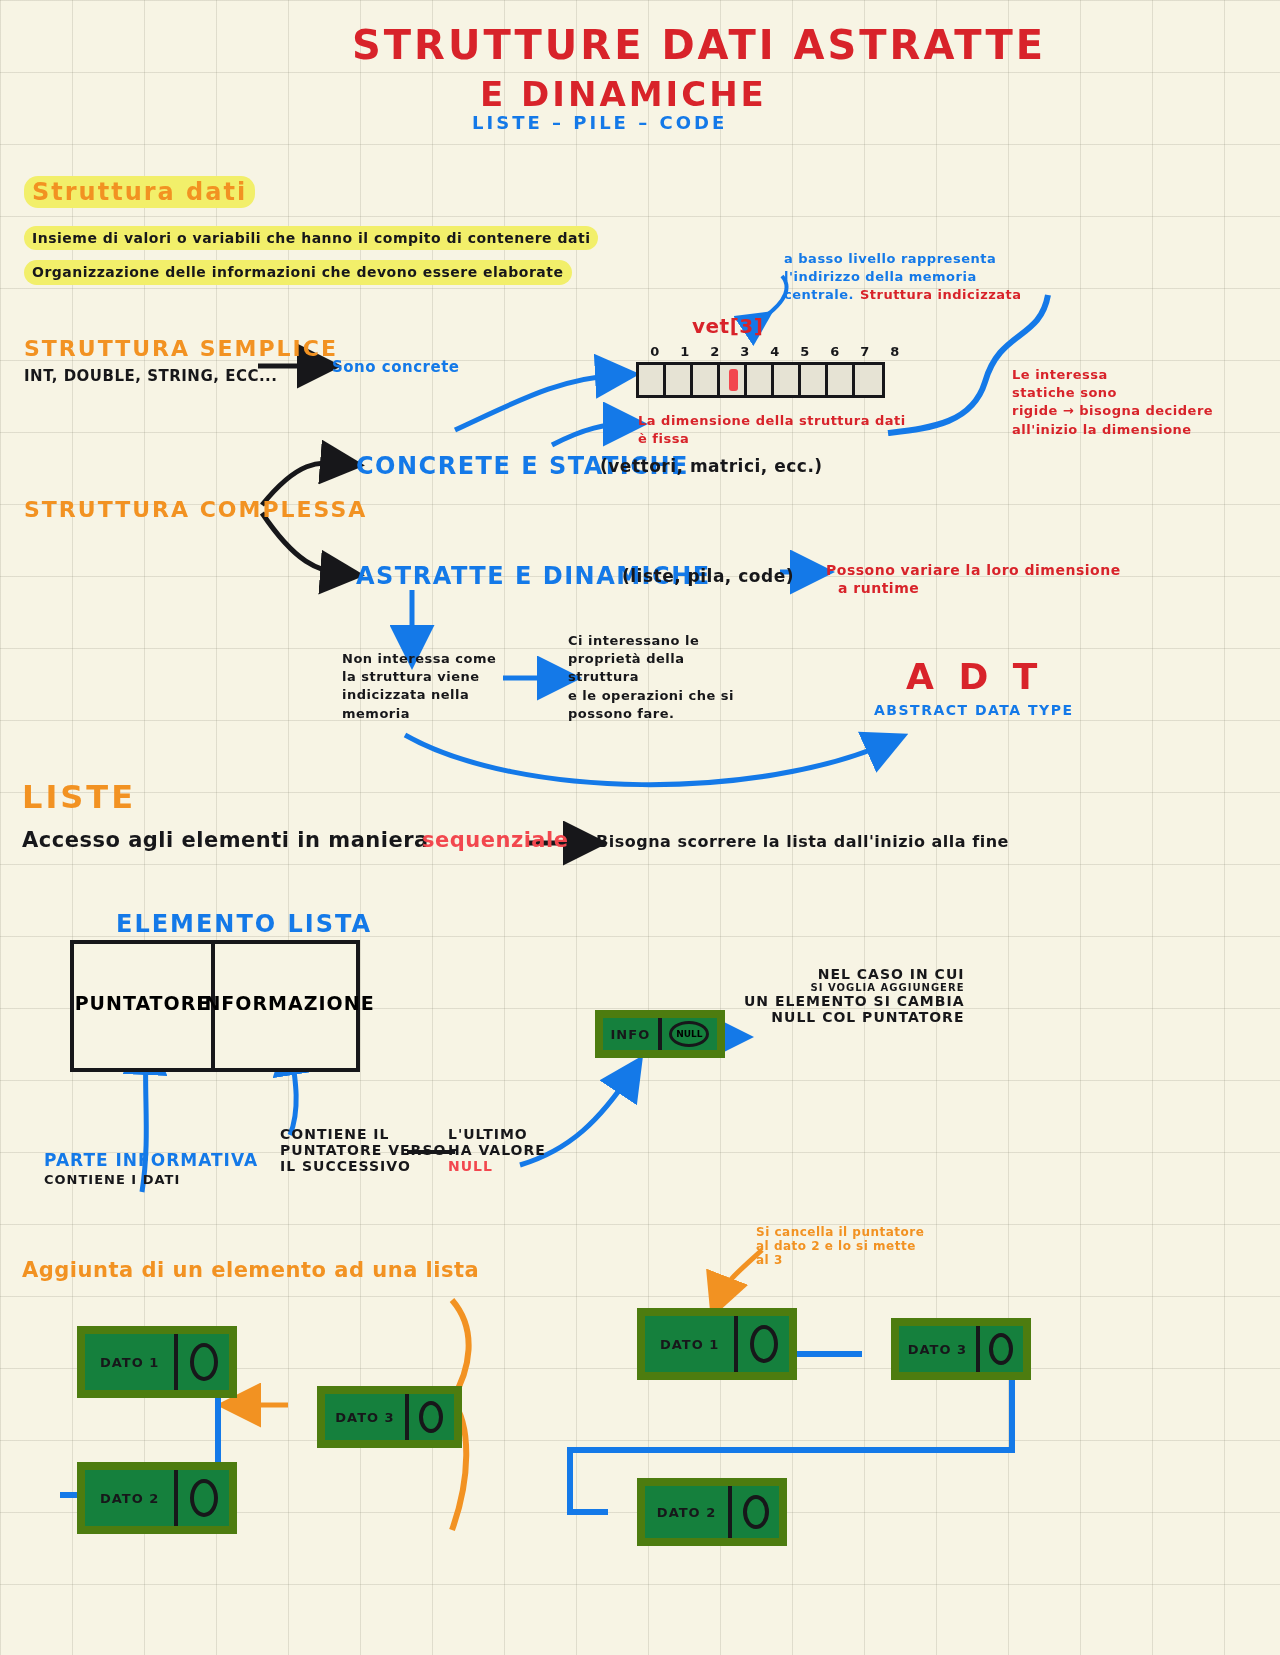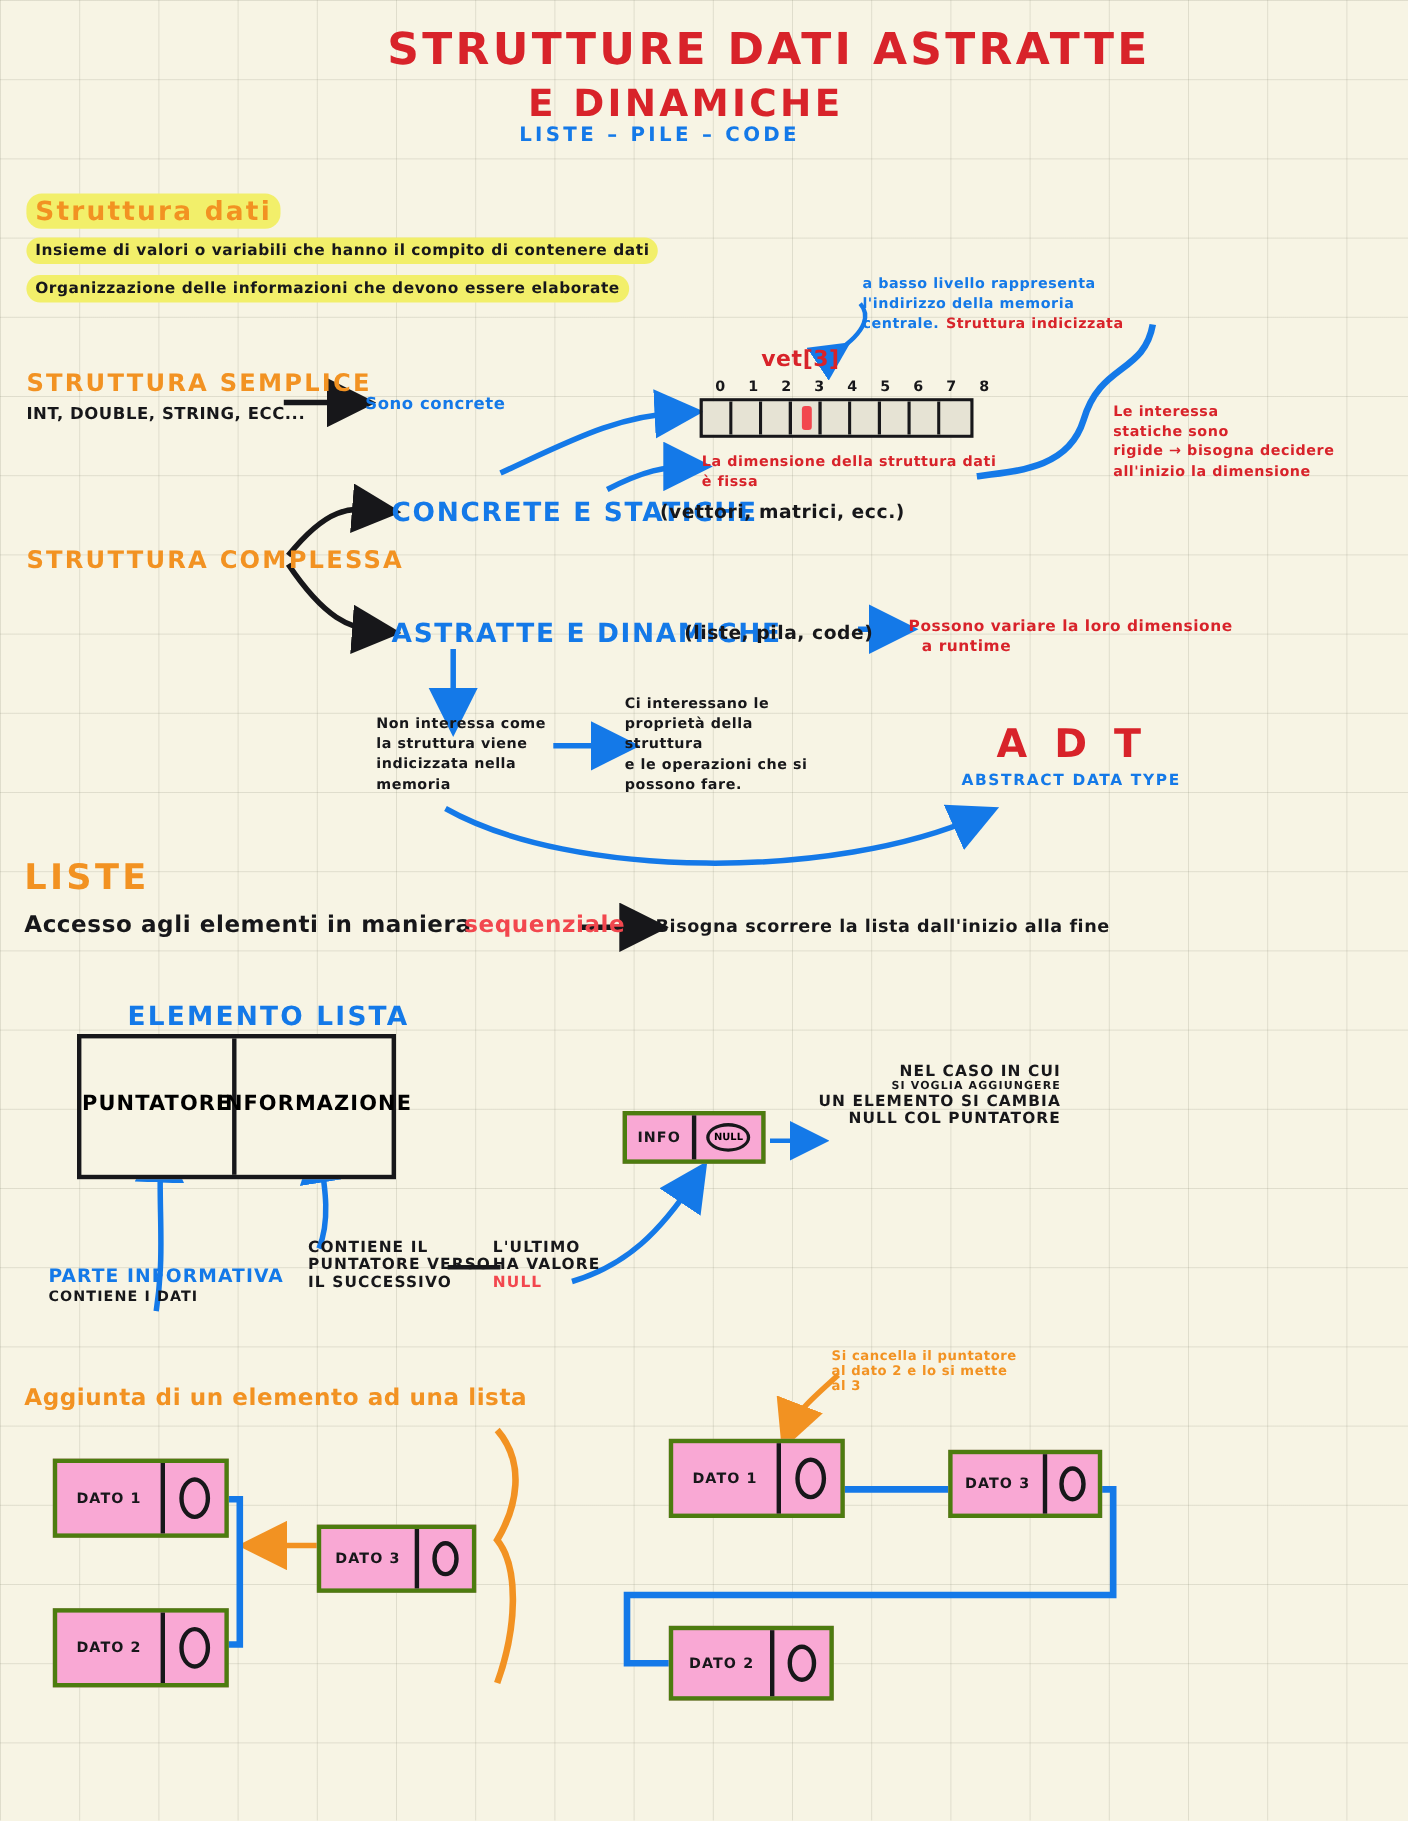--- a/index.html
+++ b/index.html
@@ -40,21 +40,21 @@
 
   
   .arr { display:flex; border:3px solid #17171a; }
   .arr > div { width:27px; height:30px; border-right:3px solid #17171a; background:#e6e3d4; }
   .arr > div:last-child { border-right:none; }
 
   .idxrow { display:flex; font-size:13px; font-weight:bold; }
   .idxrow > span { width:30px; text-align:center; }
 
   
-  .node { display:flex; border:4px solid #4d7c0f; background:#f9a8d4; }
+  .node { display:flex; border:8px solid #4d7c0f; background:#15803d;margin-left:29px; }
   .node .info { display:flex; align-items:center; justify-content:center;
                 font-size:13px; font-weight:bold; letter-spacing:1px; color:#17171a;}
   .node .ptr  { border-left:4px solid #17171a; display:flex; align-items:center; justify-content:center; }
   .dot { border:4px solid #17171a; border-radius:50%; }
 
   .elembox { border:4px solid #17171a; display:flex; }
   .elembox > div { display:flex; align-items:flex-start; justify-content:center; padding-top:48px;
                    font-size:19px; font-weight:bold; letter-spacing:1px; }
   .elembox > div:first-child { border-right:4px solid #17171a; }
 </style>
@@ -116,21 +116,21 @@
 
   <path d="M995,1354 L1012,1354 L1012,1450 L570,1450 L570,1512 L608,1512" stroke="#1479e8" stroke-width="6" fill="none"></path>
 </svg>
 
 <div class="abs hw red title1" style="left:352px; top:22px;">STRUTTURE DATI ASTRATTE</div>
 <div class="abs hw red title2" style="left:480px; top:74px;">E DINAMICHE</div>
 <div class="abs hw blue title3" style="left:472px; top:112px;">LISTE – PILE – CODE</div>
 
 <div class="abs" style="left:24px; top:176px; width:580px;">
   <div class="hw orange h-orange hl" style="display:inline-block; font-size:24px;">Struttura dati</div>
-  <div class="hw black body-s hl" style="display:inline-block; margin-top:8px; font-size:14px;">Insieme di valori o variabili che hanno il compito di contenere dati</div>
+  <div class="hw black body-s hl" style="display:inline-block; margin-top:18px; font-size:14px;">Insieme di valori o variabili che hanno il compito di contenere dati</div>
   <div class="hw black body-s hl" style="display:inline-block; margin-top:10px; font-size:14px;">Organizzazione delle informazioni che devono essere elaborate</div>
 </div>
 
 <div class="abs hw orange h-orange" style="left:24px; top:336px; font-size:22px;">STRUTTURA SEMPLICE</div>
 <div class="abs hw black body-s" style="left:24px; top:366px; font-size:15px;">INT, DOUBLE, STRING, ECC...</div>
 <div class="abs hw blue body-s" style="left:332px; top:357px; font-size:15px;">Sono concrete</div>
 
 <div class="abs hw orange h-orange" style="left:24px; top:497px; font-size:22px;">STRUTTURA COMPLESSA</div>
 
 <div class="abs hw blue bluehead" style="left:356px; top:452px;">CONCRETE E STATICHE</div>

